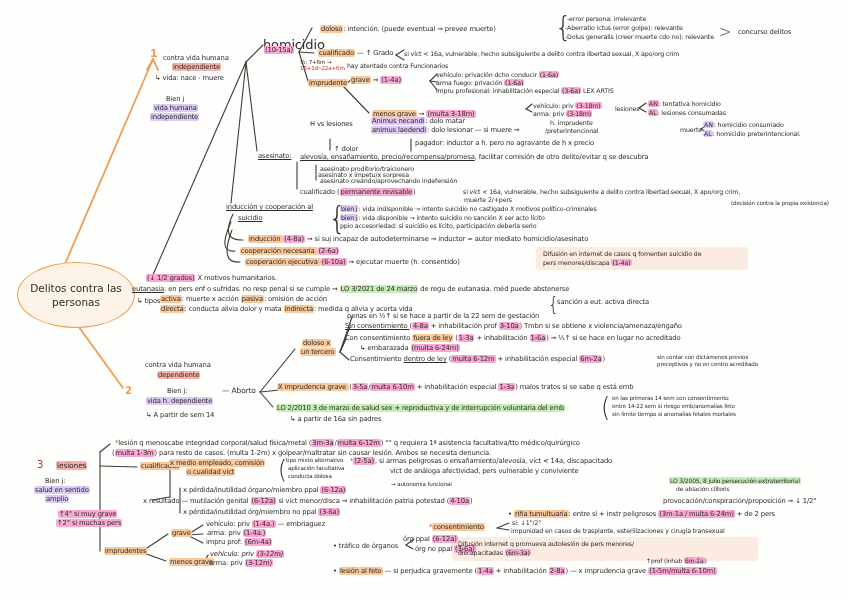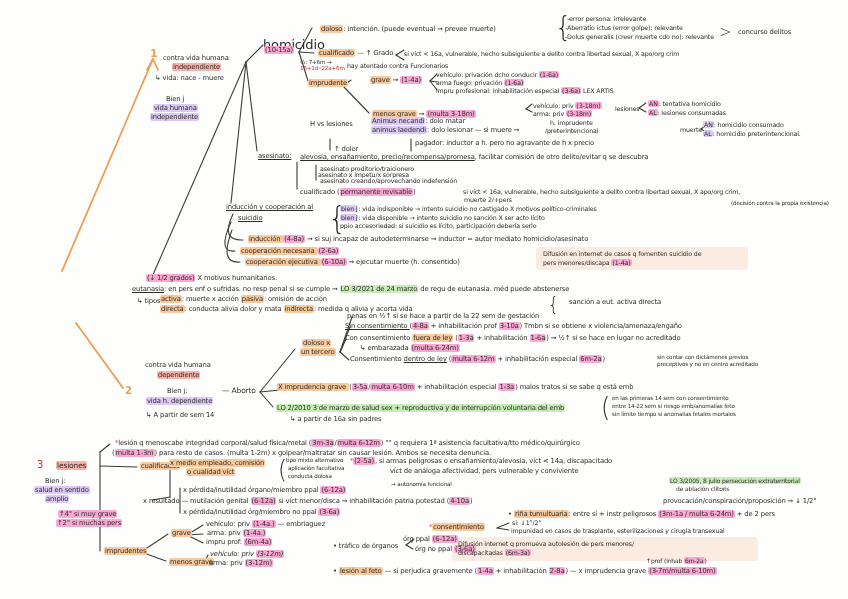--- a/index.html
+++ b/index.html
@@ -77,20 +77,24 @@
       <line x1="497" y1="528" x2="509" y2="523" stroke="#3f3b38" stroke-width="1.1" stroke-linecap="round"></line>
       <line x1="497" y1="528" x2="509" y2="530" stroke="#3f3b38" stroke-width="1.1" stroke-linecap="round"></line>
       <line x1="62" y1="271" x2="153" y2="59" stroke="#ef9d52" stroke-width="1.8" stroke-linecap="round"></line>
       <line x1="153" y1="59" x2="147" y2="70" stroke="#ef9d52" stroke-width="1.8" stroke-linecap="round"></line>
       <line x1="153" y1="59" x2="158" y2="70" stroke="#ef9d52" stroke-width="1.8" stroke-linecap="round"></line>
       <line x1="76" y1="323" x2="123" y2="388" stroke="#ef9d52" stroke-width="1.8" stroke-linecap="round"></line>
       <path d="M233,214 Q220,241 243,240" fill="none" stroke="#3f3b38" stroke-width="1.1" stroke-linecap="round"></path>
       <path d="M231,222 Q217,253 235,251" fill="none" stroke="#3f3b38" stroke-width="1.1" stroke-linecap="round"></path>
       <path d="M232,230 Q219,264 240,262" fill="none" stroke="#3f3b38" stroke-width="1.1" stroke-linecap="round"></path>
     </svg>
+  <div id="ellipse">
+    <span>Delitos contra las</span>
+    <span>personas</span>
+  </div>
 <div class="sbox" style="left: 536px; top: 247px; width: 212px; height: 23px;"></div>
     <div class="sbox" style="left: 452px; top: 537px; width: 306px; height: 24px;"></div>
     <div class="node or" style="left: 150px; top: 48px; font-size: 11px;"><span>1</span></div>
     <div class="node" style="left: 163px; top: 55px;"><span>contra vida humana</span></div>
     <div class="node" style="left: 172px; top: 64px;"><span class="hp">independiente</span></div>
     <div class="node" style="left: 155px; top: 75px;"><span>↳ vida: nace - muere</span></div>
     <div class="node" style="left: 166px; top: 96px;"><span>Bien j</span></div>
     <div class="node" style="left: 153px; top: 105px;"><span class="hv">vida humana</span></div>
     <div class="node" style="left: 150px; top: 114px;"><span class="hv">independiente</span></div>
     <div class="node" style="left: 263px; top: 38px; font-size: 13px;"><span>homicidio</span></div>
@@ -100,21 +104,21 @@
     <div class="node" style="left: 567px; top: 15px; font-size: 6.3px;"><span>-error persona: irrelevante</span></div>
     <div class="node" style="left: 565px; top: 24px; font-size: 6.3px;"><span>-Aberratio ictus (error golpe): relevante</span></div>
     <div class="node" style="left: 565px; top: 33px; font-size: 6.3px;"><span>-Dolus generalis (creer muerte cdo no): relevante</span></div>
     <div class="node brace" style="left: 719px; top: 23px; font-size: 15px;"><span>&gt;</span></div>
     <div class="node" style="left: 738px; top: 29px;"><span>concurso delitos</span></div>
     <div class="node" style="left: 318px; top: 50px;"><span class="ho">cualificado</span><span> — ↑ Grado</span></div>
     <div class="node" style="left: 404px; top: 50px; font-size: 6.3px;"><span>si víct &lt; 16a, vulnerable, hecho subsiguiente a delito contra libertad sexual, X apo/org crim</span></div>
     <div class="node" style="left: 347px; top: 62px; font-size: 6.3px;"><span>hay atentado contra Funcionarios</span></div>
     <div class="node" style="left: 300px; top: 59px; font-size: 5.6px; max-width: 72px; white-space: normal;"><span>⅔: 7+6m → </span><span class="rd">15+1d─22a+6m</span></div>
     <div class="node" style="left: 308px; top: 80px;"><span class="ho">imprudente</span></div>
-    <div class="node" style="left: 350px; top: 77px; padding-left: 20px;"><span class="ho">grave</span><span> → </span><span class="hb">(1-4a)</span></div>
+    <div class="node" style="left: 350px; top: 77px;"><span class="ho">grave</span><span> → </span><span class="hb">(1-4a)</span></div>
     <div class="node" style="left: 436px; top: 71px; font-size: 6.3px;"><span>vehículo: privación dcho conducir </span><span class="hb">(1-6a)</span></div>
     <div class="node" style="left: 436px; top: 79px; font-size: 6.3px;"><span>arma fuego: privación </span><span class="hb">(1-6a)</span></div>
     <div class="node" style="left: 436px; top: 87px; font-size: 6.3px;"><span>impru profesional: inhabilitación especial </span><span class="hb">(3-6a)</span><span> LEX ARTIS</span></div>
     <div class="node" style="left: 372px; top: 111px;"><span class="ho">menos grave</span><span> → </span><span class="hb">(multa 3-18m)</span></div>
     <div class="node" style="left: 533px; top: 102px; font-size: 6.3px;"><span>vehículo: priv </span><span class="hb">(3-18m)</span></div>
     <div class="node" style="left: 533px; top: 110px; font-size: 6.3px;"><span>arma: priv </span><span class="hb">(3-18m)</span></div>
     <div class="node" style="left: 310px; top: 121px;"><span>H vs lesiones</span></div>
     <div class="node" style="left: 371px; top: 118px;"><span class="hv">Animus necandi</span><span>: dolo matar</span></div>
     <div class="node" style="left: 371px; top: 127px;"><span class="hv">animus laedendi</span><span>: dolo lesionar — si muere →</span></div>
     <div class="node" style="left: 550px; top: 119px; font-size: 6.3px;"><span>h. imprudente</span></div>
@@ -146,21 +150,21 @@
     <div class="node" style="left: 240px; top: 248px;"><span class="ho">cooperación necesaria </span><span class="hb">(2-6a)</span></div>
     <div class="node" style="left: 245px; top: 259px;"><span class="ho">cooperación ejecutiva </span><span class="hb">(6-10a)</span><span> → ejecutar muerte (h. consentido)</span></div>
     <div class="node" style="left: 543px; top: 250px; font-size: 6.3px;"><span>Difusión en internet de casos q fomenten suicidio de</span></div>
     <div class="node" style="left: 543px; top: 259px; font-size: 6.3px;"><span>pers menores/discapa </span><span class="hb">(1-4a)</span></div>
     <div class="node" style="left: 146px; top: 275px;"><span class="hb">(↓ 1/2 grados)</span><span> X motivos humanitarios.</span></div>
     <div class="node" style="left: 132px; top: 286px;"><span class="un">eutanasia</span><span>: en pers enf o sufridas. no resp penal si se cumple → </span><span class="hg">LO 3/2021 de 24 marzo</span><span> de regu de eutanasia. méd puede abstenerse</span></div>
     <div class="node" style="left: 137px; top: 298px;"><span>↳ tipos</span></div>
     <div class="node" style="left: 160px; top: 296px;"><span class="ho">activa</span><span>: muerte x acción    </span><span class="ho">pasiva</span><span>: omisión de acción</span></div>
     <div class="node" style="left: 160px; top: 306px; text-align: right;"><span class="ho">directa</span><span>: conducta alivia dolor y mata   </span><span class="ho">indirecta</span><span>: medida q alivia y acorta vida</span></div>
     <div class="node brace" style="left: 548px; top: 294px; font-size: 17px;"><span>{</span></div>
-    <div class="node" style="left: 557px; top: 299px; margin-left: 12px;"><span>sanción a eut. activa directa</span></div>
+    <div class="node" style="left: 557px; top: 299px;"><span>sanción a eut. activa directa</span></div>
     <div class="node or" style="left: 125px; top: 385px; font-size: 10px;"><span>2</span></div>
     <div class="node" style="left: 145px; top: 362px;"><span>contra vida humana</span></div>
     <div class="node" style="left: 157px; top: 372px;"><span class="hp">dependiente</span></div>
     <div class="node" style="left: 167px; top: 388px;"><span>Bien j:</span></div>
     <div class="node" style="left: 146px; top: 398px;"><span class="hv">vida h. dependiente</span></div>
     <div class="node" style="left: 146px; top: 412px;"><span>↳ A partir de sem 14</span></div>
     <div class="node" style="left: 222px; top: 387px; font-size: 7.5px;"><span>— Aborto</span></div>
     <div class="node" style="left: 302px; top: 340px;"><span class="ho">doloso x</span></div>
     <div class="node" style="left: 300px; top: 349px;"><span class="ho">un tercero</span></div>
     <div class="node" style="left: 347px; top: 313px;"><span>penas en ½↑ si se hace a partir de la 22 sem de gestación</span></div>
@@ -213,14 +217,14 @@
     <div class="node" style="left: 508px; top: 511px;"><span>• </span><span class="ho">riña tumultuaria</span><span>: entre sí + instr peligrosos </span><span class="hb">(3m-1a / multa 6-24m)</span><span> + de 2 pers</span></div>
     <div class="node" style="left: 333px; top: 543px;"><span>• tráfico de órganos</span></div>
     <div class="node" style="left: 403px; top: 536px;"><span>órg ppal </span><span class="hb">(6-12a)</span></div>
     <div class="node" style="left: 415px; top: 546px;"><span>órg no ppal </span><span class="hb">(3-6a)</span></div>
     <div class="node" style="left: 429px; top: 524px;"><span class="rd">*</span><span class="ho">consentimiento</span></div>
     <div class="node" style="left: 512px; top: 519px; font-size: 6.3px;"><span>si: ↓1°/2°</span></div>
     <div class="node" style="left: 511px; top: 527px; font-size: 6.3px;"><span>impunidad en casos de trasplante, esterilizaciones y cirugía transexual</span></div>
     <div class="node" style="left: 458px; top: 540px; font-size: 6.3px;"><span>Difusión internet q promueva autolesión de pers menores/</span></div>
     <div class="node" style="left: 458px; top: 549px; font-size: 6.3px;"><span>discapacitadas </span><span class="hb">(6m-3a)</span></div>
     <div class="node" style="left: 646px; top: 558px; font-size: 6px;"><span>↑prof (inhab </span><span class="hb">6m-2a</span><span>)</span></div>
-    <div class="node" style="left: 333px; top: 568px;"><span>• </span><span class="ho">lesión al feto</span><span> — si perjudica gravemente (</span><span class="hb">1-4a</span><span> + inhabilitación </span><span class="hb">2-8a</span><span>) — x imprudencia grave </span><span class="hb">(3-7m/multa 6-10m)</span></div>
+    <div class="node" style="left: 333px; top: 568px;"><span>• </span><span class="ho">lesión al feto</span><span> — si perjudica gravemente (</span><span class="hb">1-4a</span><span> + inhabilitación </span><span class="hb">2-8a</span><span>) — x imprudencia grave </span><span class="hb">(1-5m/multa 6-10m)</span></div>
   </div>
 
 </body></html>

